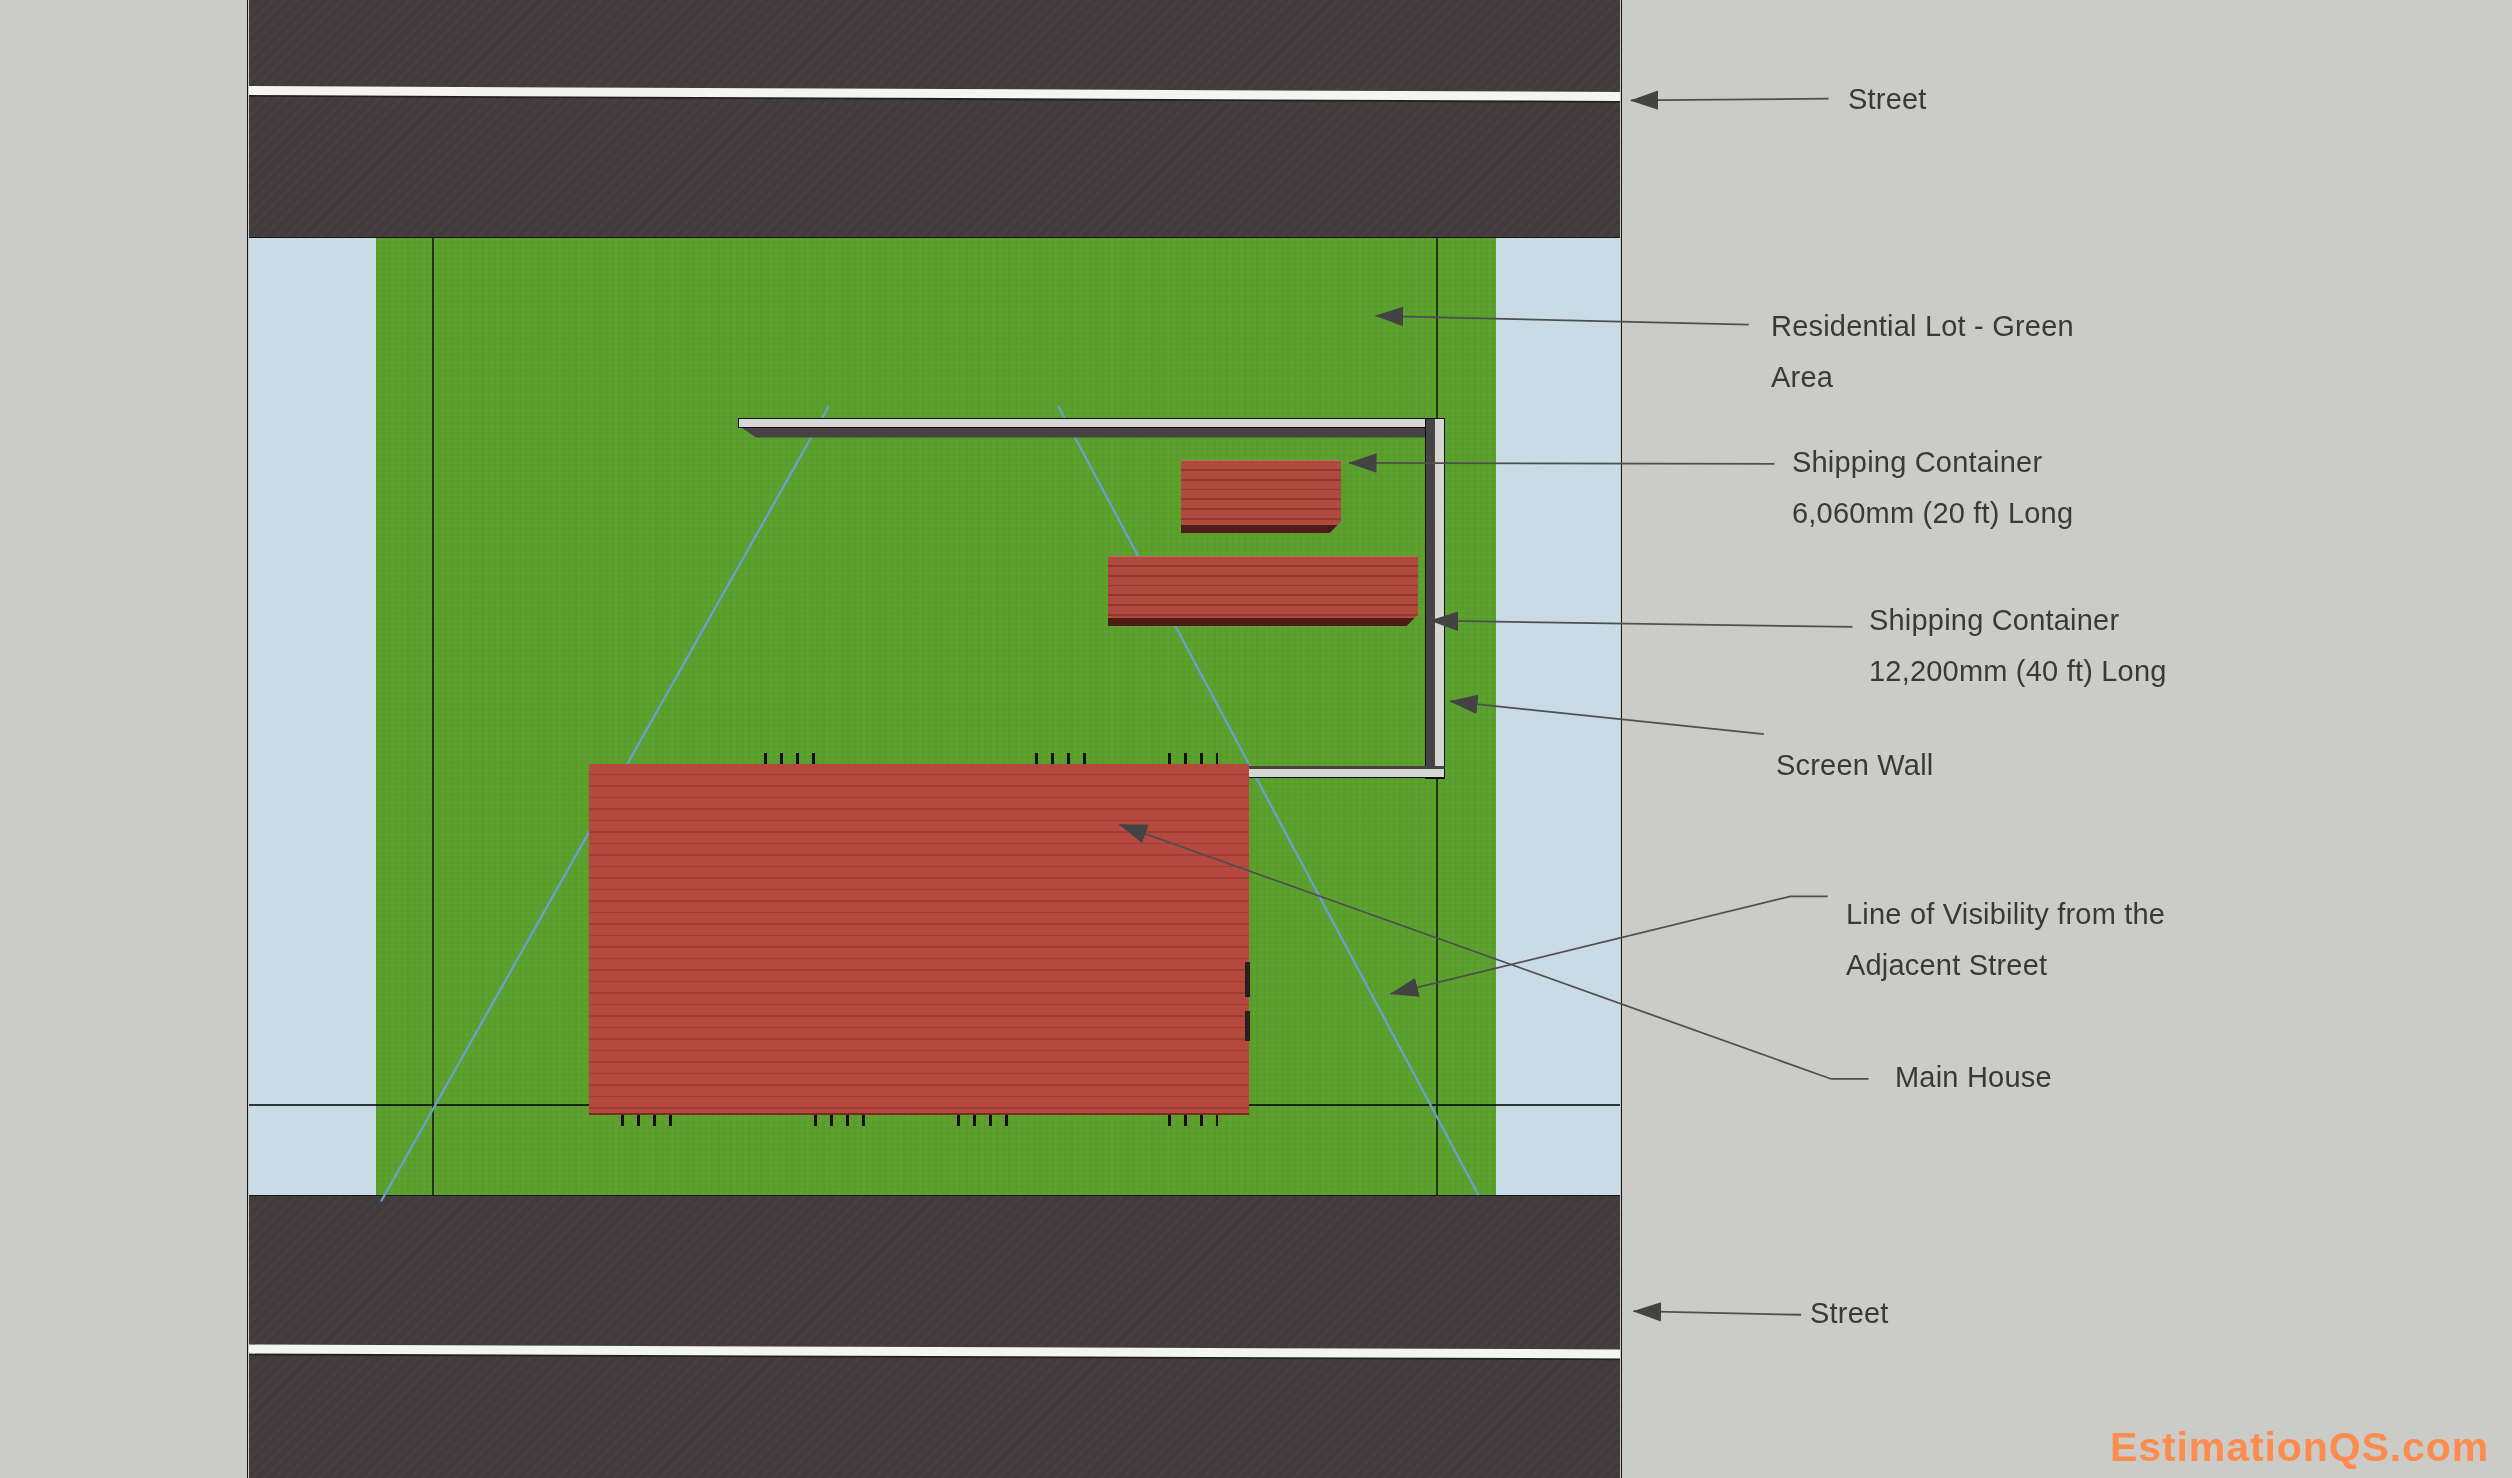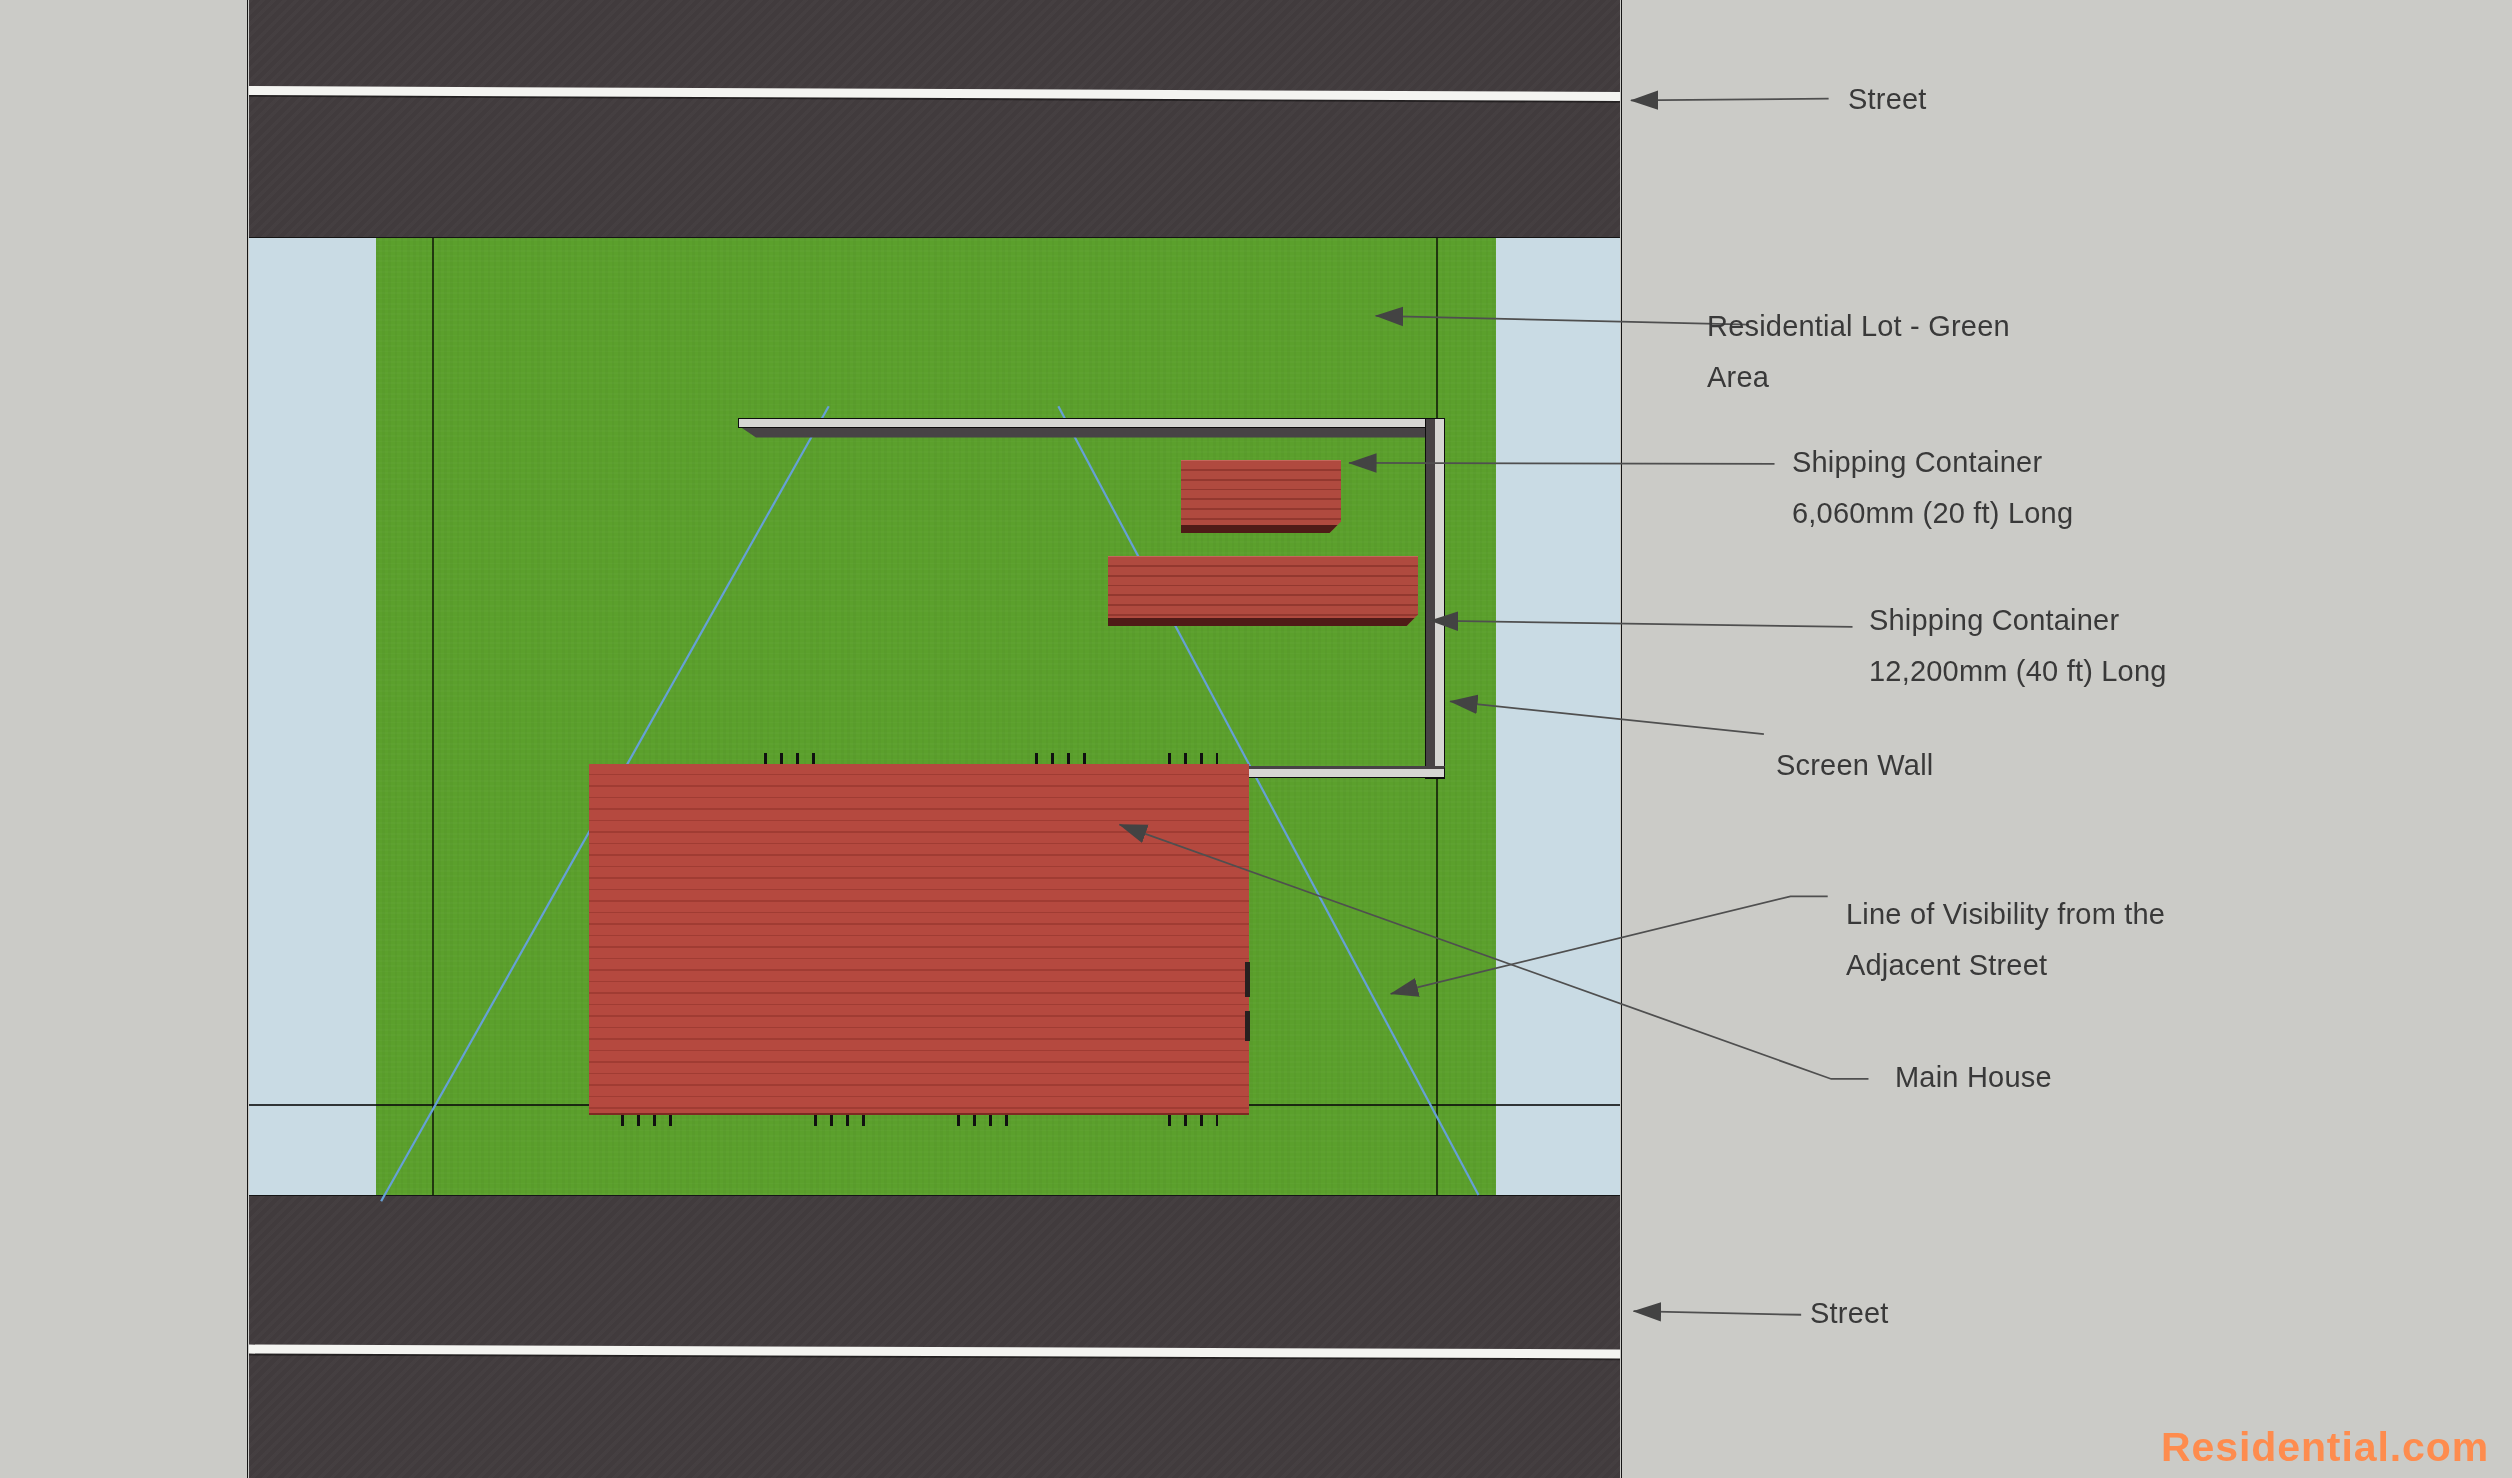--- a/index.html
+++ b/index.html
@@ -122,26 +122,26 @@
     <path d="M1522,522 L2002,523" marker-start="url(#arrow)"></path>
     <path d="M1614,700 L2090,707" marker-start="url(#arrow)"></path>
     <path d="M1636,791 L1990,828" marker-start="url(#arrow)"></path>
     <path d="M1569,1121 L2020,1011 L2062,1011" marker-start="url(#arrow)"></path>
     <path d="M1263,930 L2066,1217 L2108,1217" marker-start="url(#arrow)"></path>
     <path d="M1843,1479 L2032,1483" marker-start="url(#arrow)"></path>
   </g>
 </svg>
 
 <div class="abs label" style="left:1848px;top:74px">Street</div>
-<div class="abs label" style="left:1707px;top:301px">Residential Lot - Green
+<div class="abs label" style="left:1771px;top:301px">Residential Lot - Green
 Area</div>
 <div class="abs label" style="left:1792px;top:437px">Shipping Container
 6,060mm (20 ft) Long</div>
 <div class="abs label" style="left:1869px;top:595px">Shipping Container
 12,200mm (40 ft) Long</div>
 <div class="abs label" style="left:1776px;top:740px">Screen Wall</div>
 <div class="abs label" style="left:1846px;top:889px">Line of Visibility from the
 Adjacent Street</div>
 <div class="abs label" style="left:1895px;top:1052px">Main House</div>
 <div class="abs label" style="left:1810px;top:1288px">Street</div>
 
-<div class="abs watermark">Residential.com</div>
+<div class="abs watermark">EstimationQS.com</div>
 
 
 </body></html>

